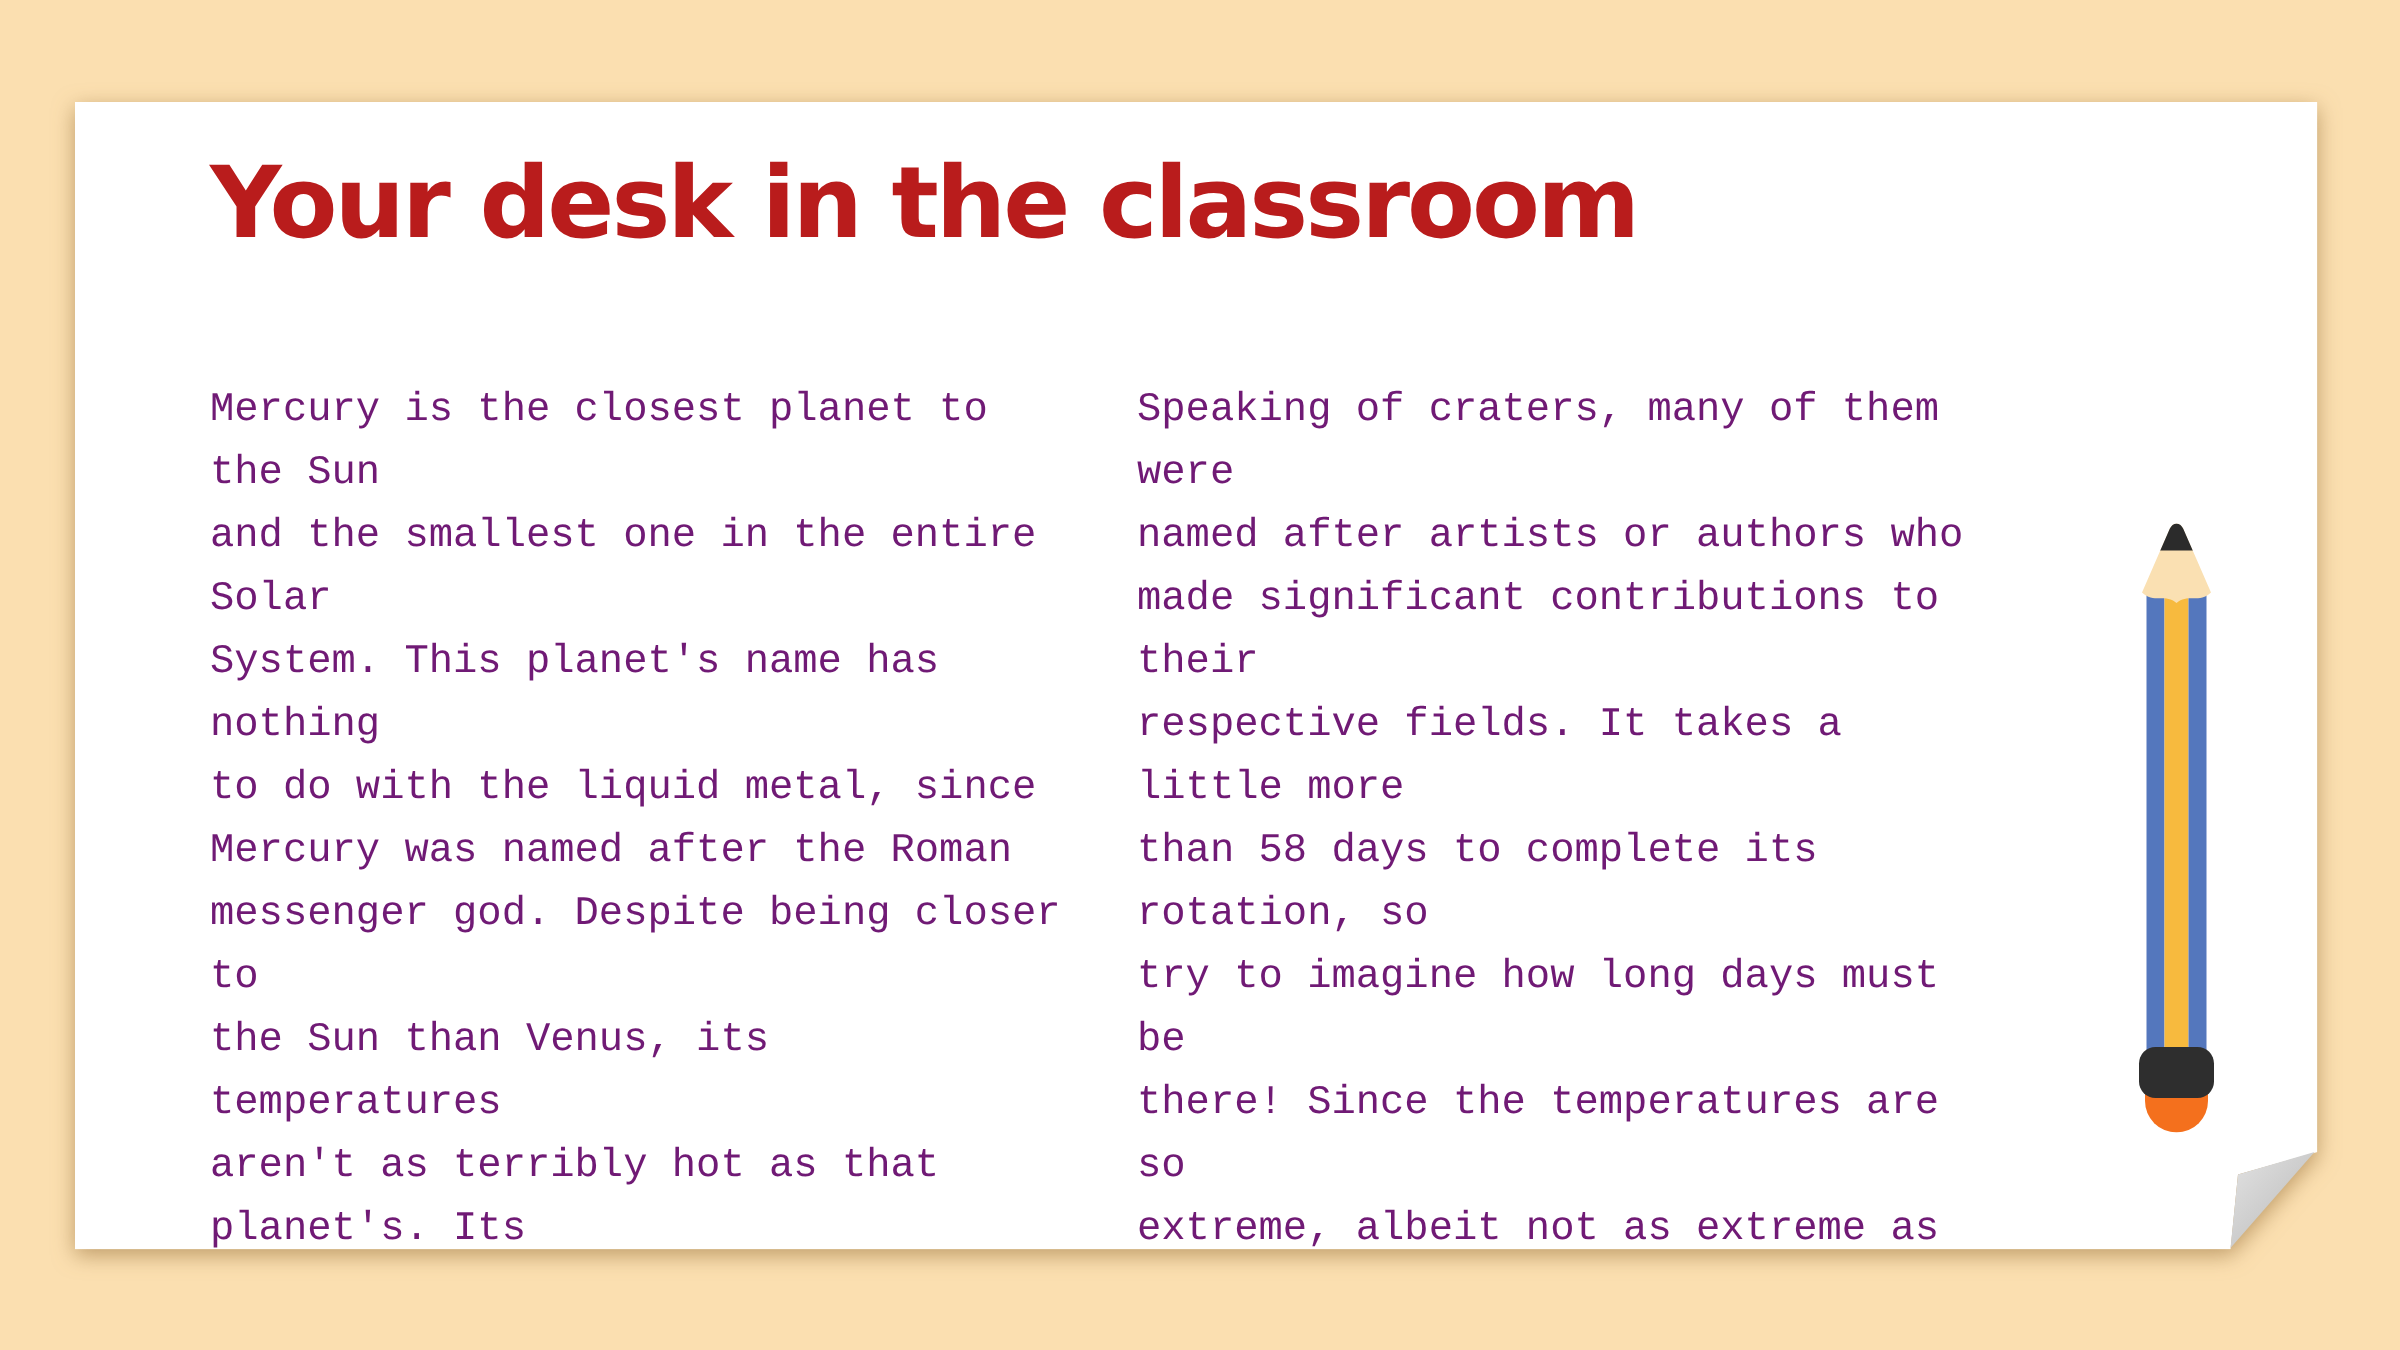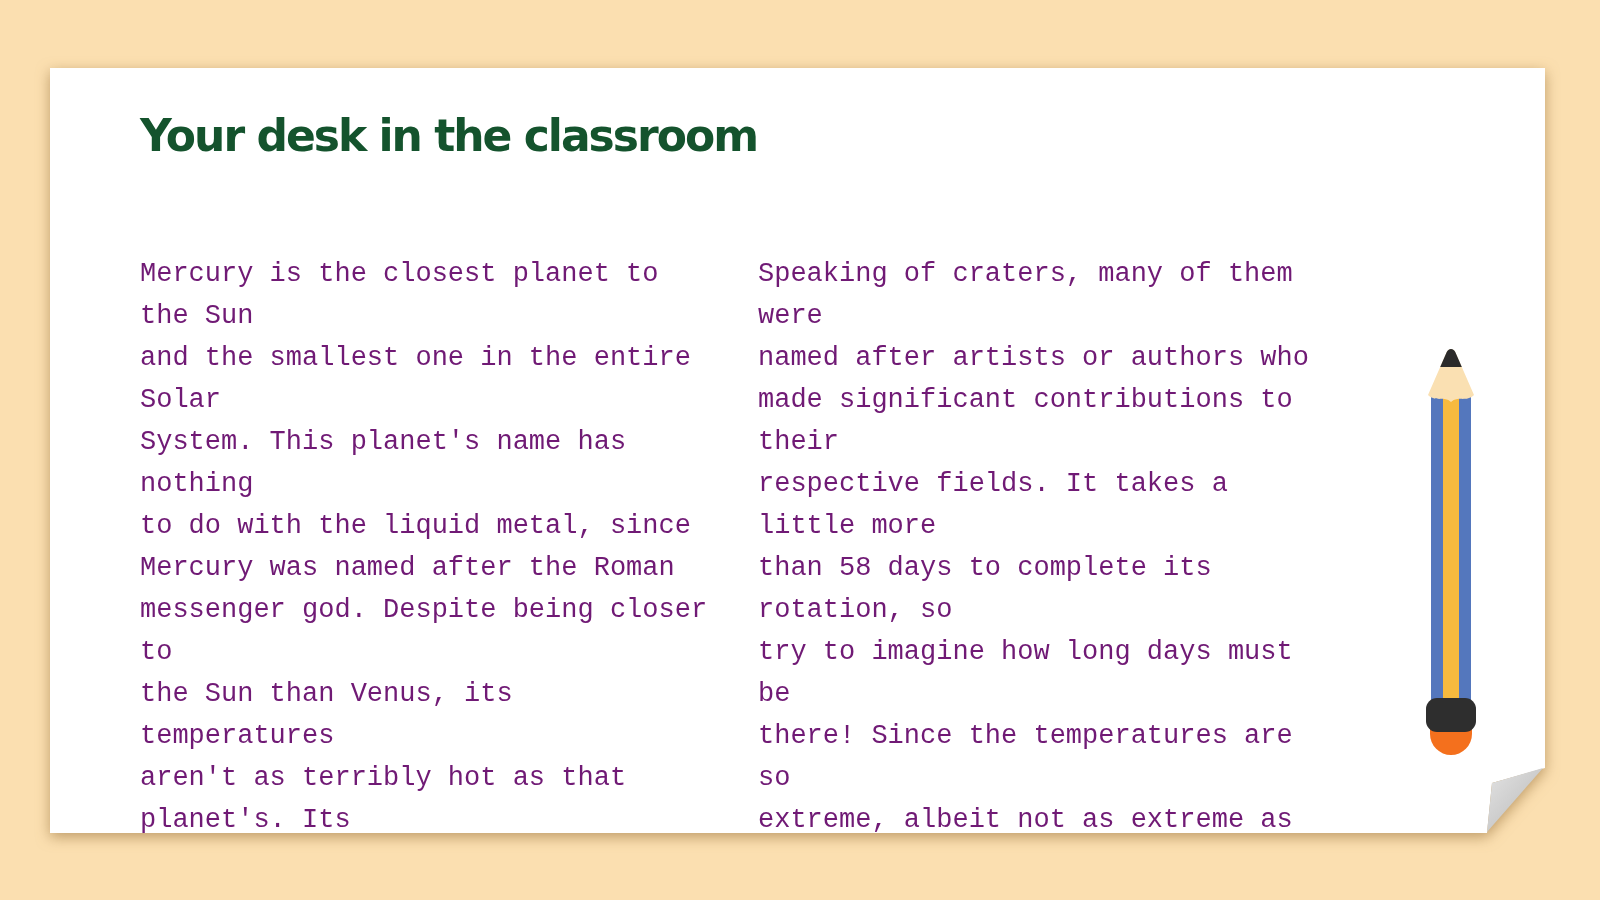--- a/index.html
+++ b/index.html
@@ -32,25 +32,25 @@
     height: 765px;
     background: #FFFFFF;
     clip-path: polygon(0 0, 1495px 0, 1495px 700px, 1442px 715px, 1437px 765px, 0 765px);
   }
   .slide-title {
     position: absolute;
     left: 90px;
     top: 28px;
     margin: 0;
     font-family: "DejaVu Sans", "Liberation Sans", sans-serif;
-    font-size: 44px;
+    font-size: 66px;
     line-height: 80px;
     font-weight: bold;
     letter-spacing: -2px;
-    color: #14532d;
+    color: #b91c1c;
     white-space: nowrap;
   }
   .body-col {
     position: absolute;
     top: 185px;
     width: 580px;
     font-size: 27px;
     line-height: 42px;
     color: #701a75;
     white-space: pre-line;

